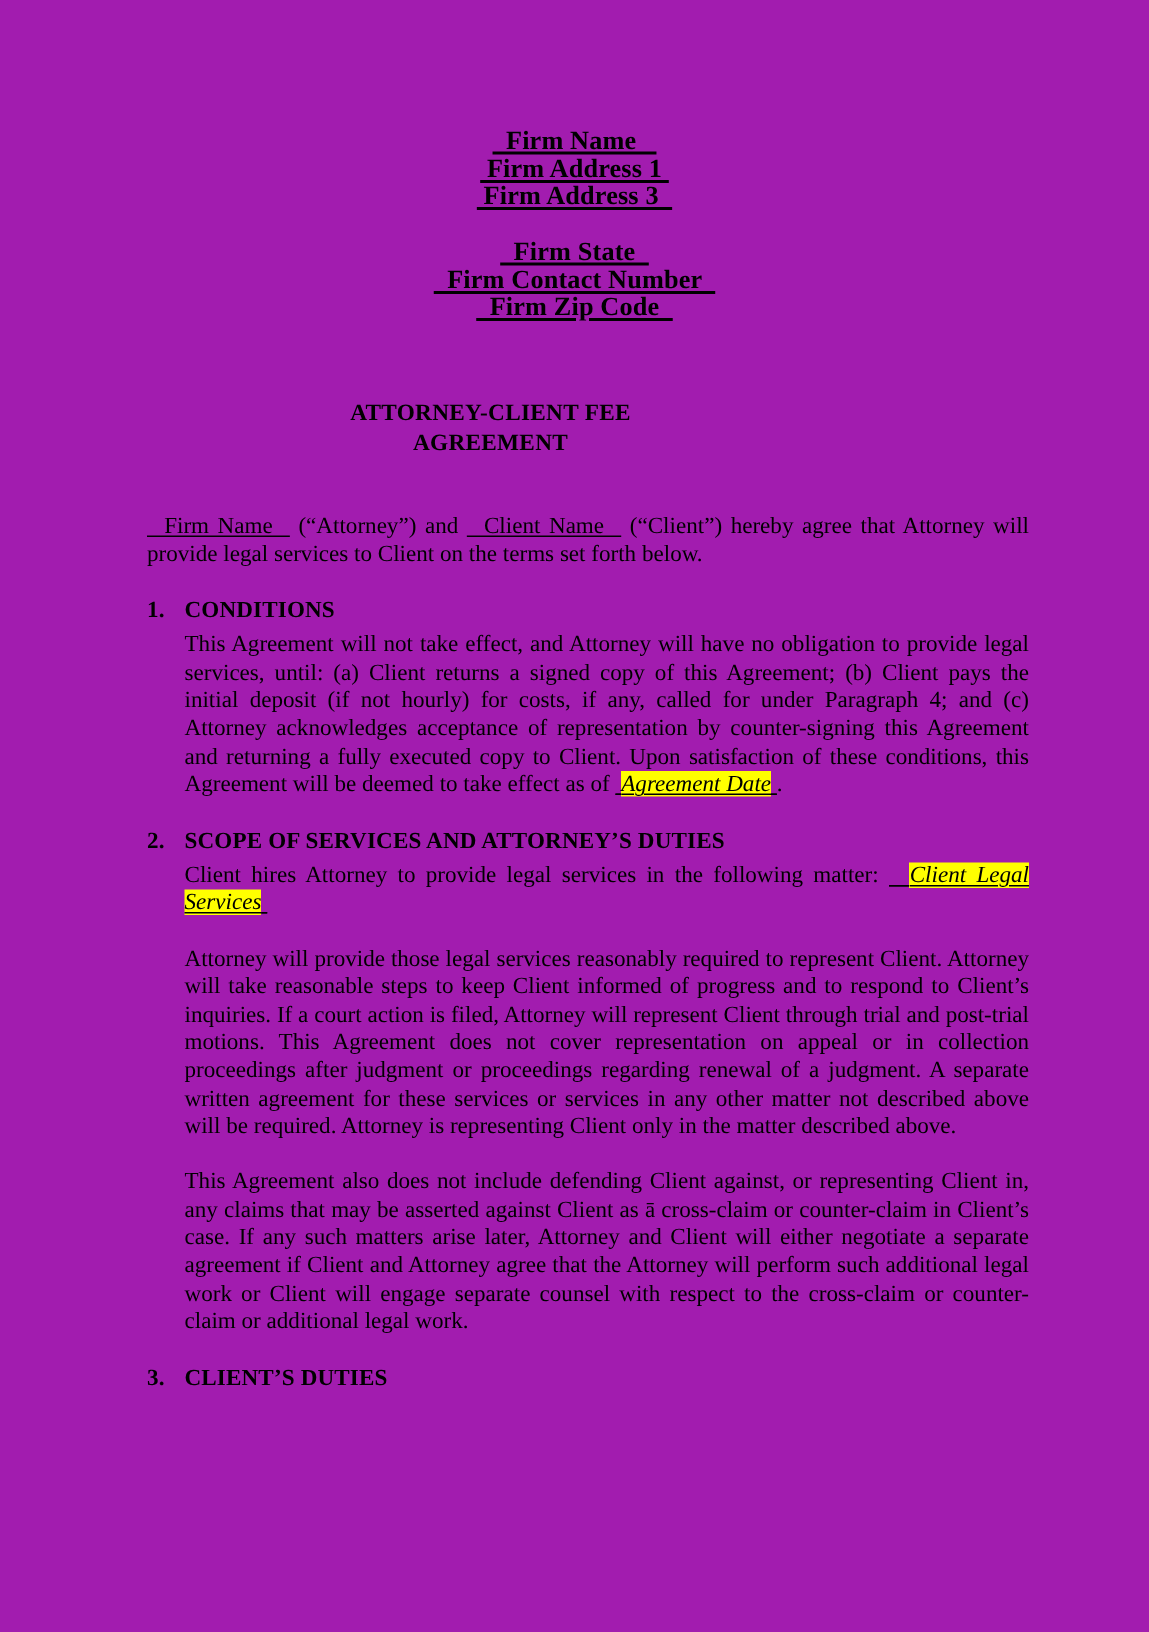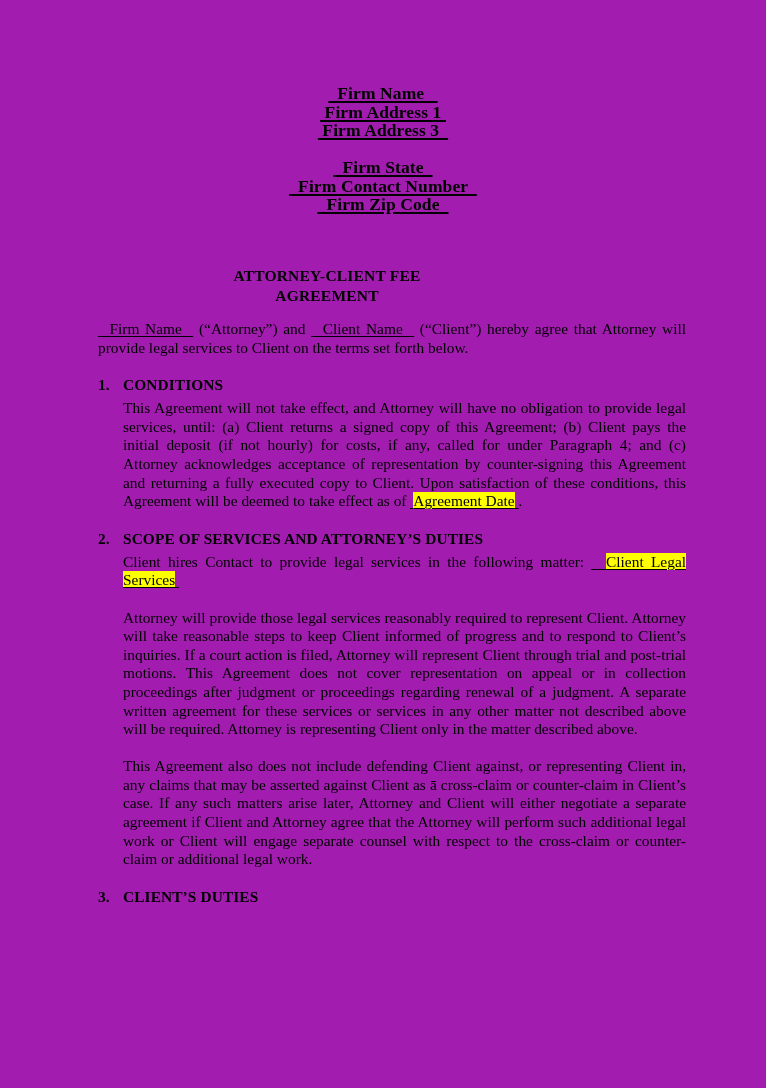--- a/index.html
+++ b/index.html
@@ -57,21 +57,21 @@
     font-size: 15.5px;
     line-height: 20px;
     letter-spacing: 0.2px;
     margin-left: 24px;
   }
 
   
   .body-block {
     position: absolute;
     left: 98px;
-    top: 320px;
+    top: 342px;
     width: 588px;
   }
   p.para {
     margin: 0;
     font-size: 15.4px;
     line-height: 18.6px;
     text-align: justify;
     text-justify: inter-word;
   }
   .intro {
@@ -115,20 +115,21 @@
   .hl {
     background: #ffff00;
   }
   .fill-hl {
     text-decoration: underline;
     text-underline-offset: 2px;
     text-decoration-thickness: 1.2px;
   }
   .fill-hl .hl {
     background: #ffff00;
+    font-style: italic;
   }
   .nbsp-u {
     text-decoration: underline;
     text-underline-offset: 2px;
     text-decoration-thickness: 1.2px;
     white-space: pre;
   }
 </style>
 </head>
 <body>
@@ -158,21 +159,21 @@
     <div class="section">
       <div class="sec-head"><span class="sec-num">1.</span><span>CONDITIONS</span></div>
       <div class="sec-body">
         <p class="para"><span>This Agreement will not take effect, and Attorney will have no obligation to provide legal services, until: (a) Client returns a signed copy of this Agreement; (b) Client pays the initial deposit (if not hourly) for costs, if any, called for under Paragraph 4; and (c) Attorney acknowledges acceptance of representation by counter-signing this Agreement and returning a fully executed copy to Client. Upon satisfaction of these conditions, this Agreement will be deemed to take effect as of </span><span class="fill-hl"><span class="nbsp-u"> </span><span class="hl">Agreement Date</span><span class="nbsp-u"> </span></span><span>.</span></p>
       </div>
     </div>
 
     <div class="section">
       <div class="sec-head"><span class="sec-num">2.</span><span>SCOPE OF SERVICES AND ATTORNEY’S DUTIES</span></div>
       <div class="sec-body">
-        <p class="para"><span>Client hires Contact to provide legal services in the following matter: </span><span class="fill-hl"><span class="nbsp-u">  </span><span class="hl">Client Legal Services</span><span class="nbsp-u"> </span></span><span></span></p>
+        <p class="para"><span>Client hires Attorney to provide legal services in the following matter: </span><span class="fill-hl"><span class="nbsp-u">  </span><span class="hl">Client Legal Services</span><span class="nbsp-u"> </span></span><span></span></p>
         <p class="para">Attorney will provide those legal services reasonably required to represent Client.  Attorney will take reasonable steps to keep Client informed of progress and to respond to Client’s inquiries.   If a court action is filed, Attorney will represent Client through trial and post-trial motions.  This Agreement does not cover representation on appeal or in collection proceedings after judgment or proceedings regarding renewal of a judgment.  A separate written agreement for these services or services in any other matter not described above will be required. Attorney is representing Client only in the matter described above.</p>
         <p class="para">This Agreement also does not include defending Client against, or representing Client in, any claims that may be asserted against Client as ā cross-claim or counter-claim in Client’s case.   If any such matters arise later, Attorney and Client will either negotiate a separate agreement if Client and Attorney agree that the Attorney will perform such additional legal work or Client will engage separate counsel with respect to the cross-claim or counter-claim or additional legal work.</p>
       </div>
     </div>
 
     <div class="section">
       <div class="sec-head"><span class="sec-num">3.</span><span>CLIENT’S DUTIES</span></div>
     </div>
 
   </div>

